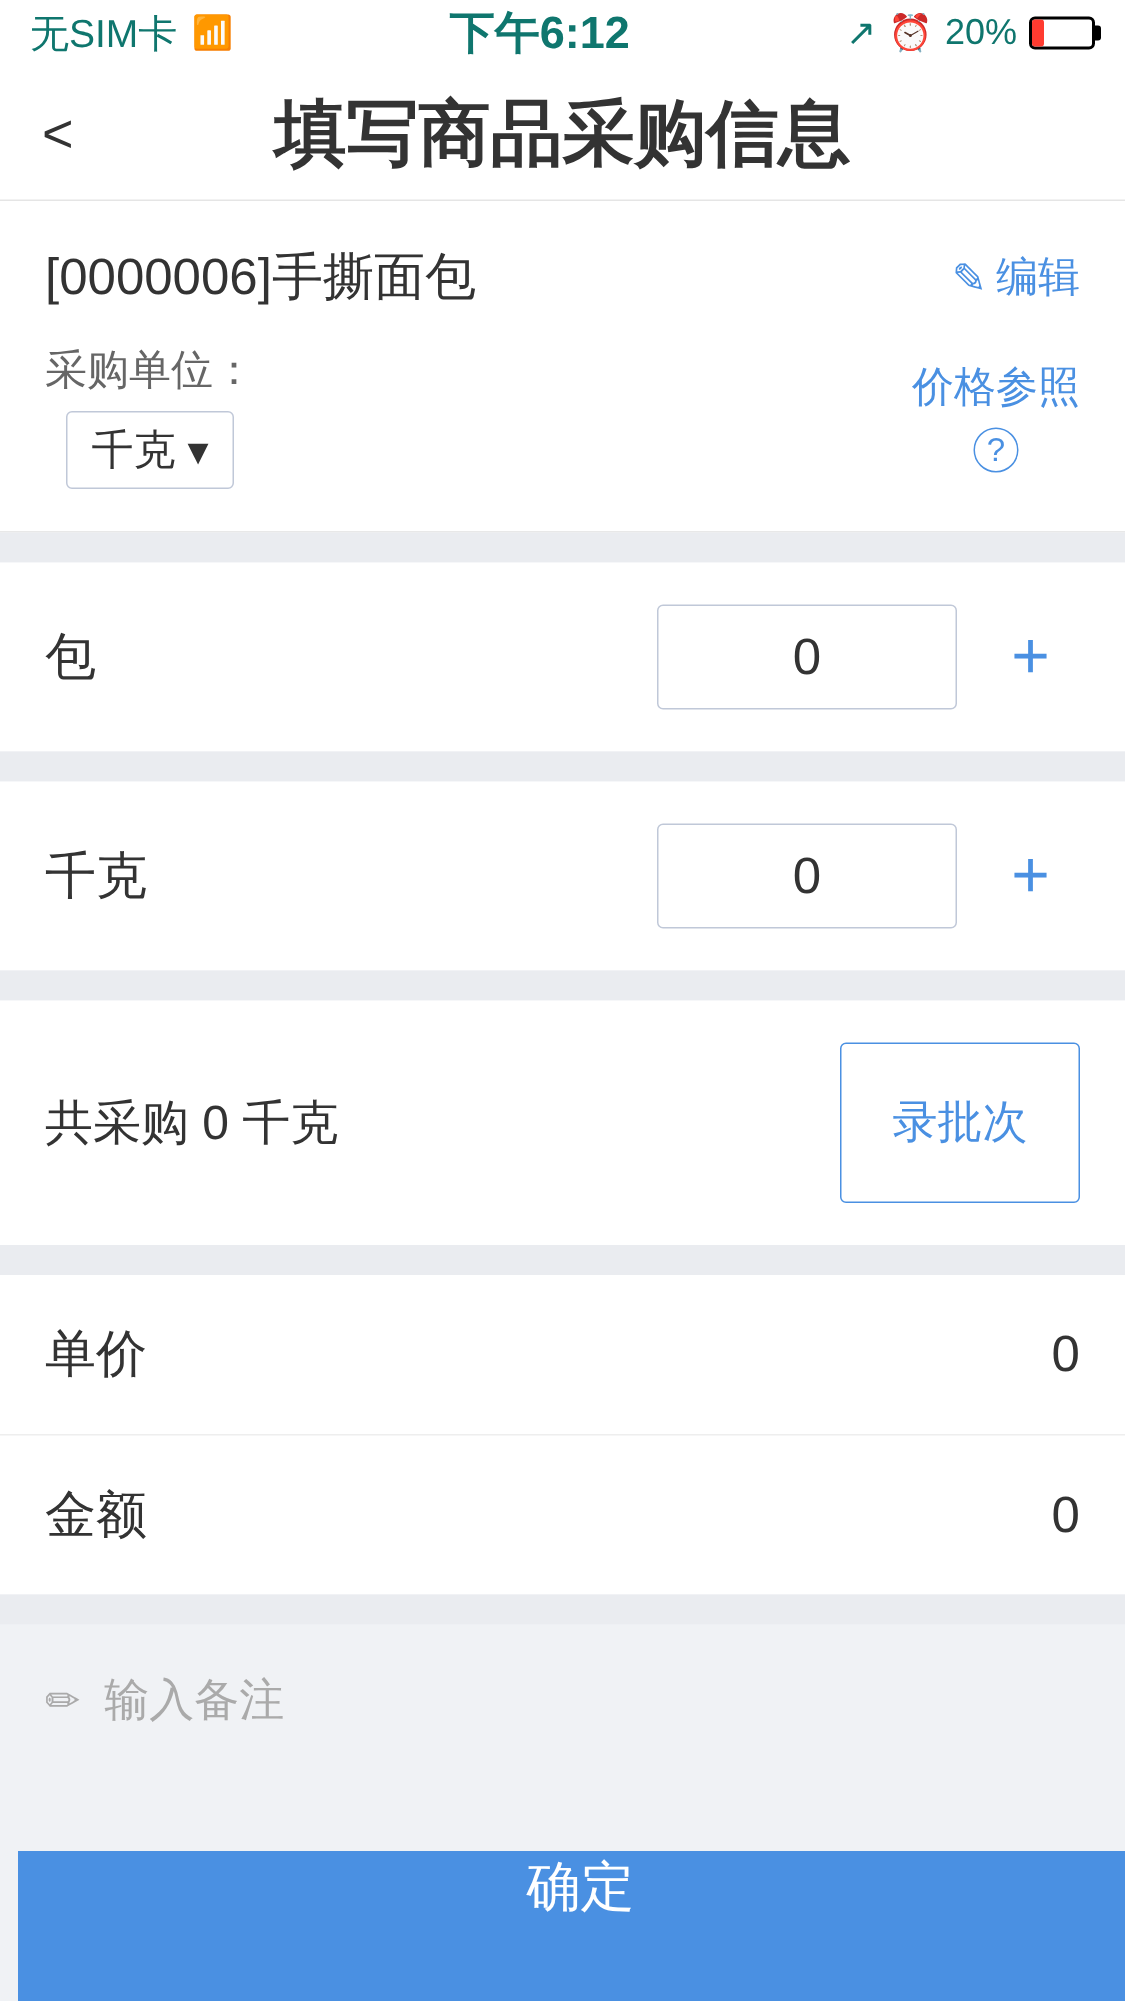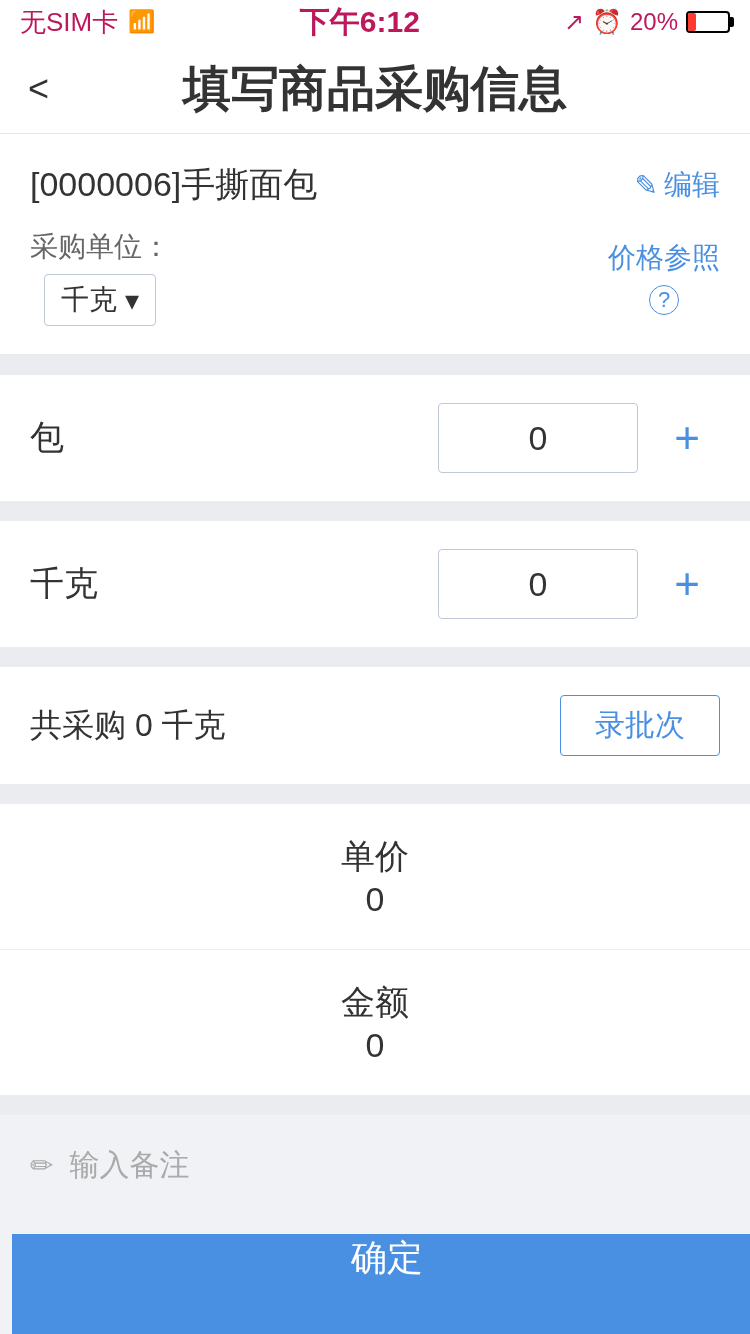--- a/index.html
+++ b/index.html
@@ -16,21 +16,21 @@
     
     .status-bar {
       width: 750px;
       height: 44px;
       background: #fff;
       display: flex;
       align-items: center;
       justify-content: space-between;
       padding: 0 20px;
       font-size: 26px;
-      color: #be185d;
+      color: #0f766e;
     }
     .status-left { display: flex; align-items: center; gap: 10px; }
     .status-center { font-size: 30px; font-weight: 700; }
     .status-right { display: flex; align-items: center; gap: 8px; font-size: 24px; }
     .battery-icon {
       width: 44px; height: 22px;
       border: 2px solid #000;
       border-radius: 4px;
       position: relative;
       display: inline-flex;
@@ -224,37 +224,36 @@
     }
     .total-text {
       font-size: 32px;
       color: #333;
     }
     .record-btn {
       border: 1px solid #4a90e2;
       background: #fff;
       color: #4a90e2;
       font-size: 30px;
-      padding: 9px 34px;
+      padding: 32px 34px;
       border-radius: 4px;
       cursor: pointer;
     }
 
     
     .price-section {
       background: #fff;
       margin-top: 0;
     }
     .price-row {
       display: flex;
       align-items: center;
       justify-content: space-between;
       padding: 30px 30px;
       border-bottom: 1px solid #eee;
-      flex-direction: column;
     }
     .price-row:last-child { border-bottom: none; }
     .price-label {
       font-size: 34px;
       color: #333;
     }
     .price-value {
       font-size: 34px;
       color: #333;
     }

